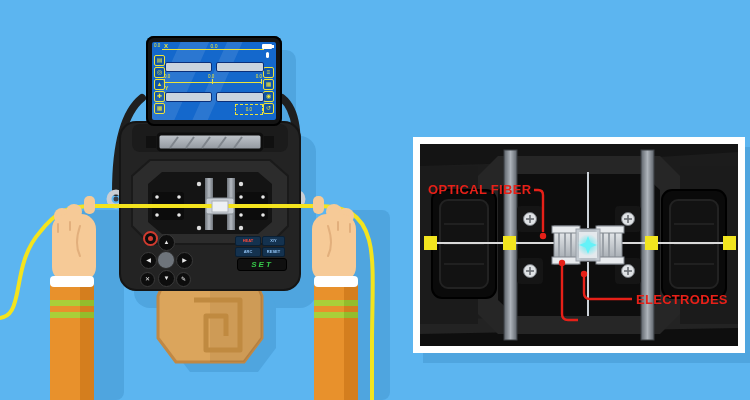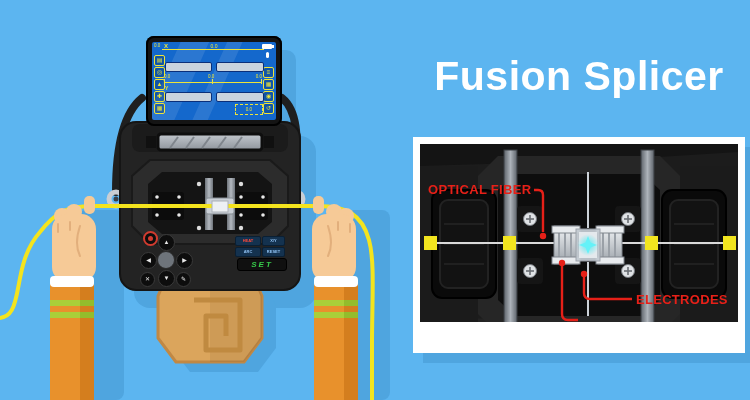--- a/index.html
+++ b/index.html
@@ -28,21 +28,21 @@
   .pad-btn{border-radius:50%;background:#0D0D0D;border:1px solid #3A3A3A;color:#E8E8E8;
            text-align:center;}
   .chip{width:24px;height:8px;border-radius:2px;background:#14324F;border:1px solid #0A1F33;
         font-size:4px;font-weight:bold;line-height:8px;text-align:center;color:#8FC1F2;}
   #btn-set{left:237px;top:258px;width:48px;height:11px;background:#101010;border:1px solid #000;
            border-radius:3px;color:#37C94A;font-size:8px;font-weight:bold;font-style:italic;
            text-align:center;line-height:11px;letter-spacing:2px;}
   
   #inset{left:413px;top:137px;width:318px;height:202px;background:#FFFFFF;padding:7px;
          box-shadow:10px 10px 0 #4FA5DF;}
-  #inset-inner{position:relative;width:318px;height:178px;background:#191919;overflow:hidden;}
+  #inset-inner{position:relative;width:318px;height:202px;background:#191919;overflow:hidden;}
   .callout{position:absolute;color:#E62018;font-size:13px;font-weight:bold;letter-spacing:0.3px;
            white-space:nowrap;}
 </style>
 </head>
 <body>
 
 <div id="stage">
 
   <svg class="abs" width="750" height="400" viewBox="0 0 750 400" style="left:0;top:0">
     <defs>
@@ -225,21 +225,20 @@
   <div class="abs" style="left:157px;top:251px;width:16px;height:16px;border-radius:50%;background:#6E747B;border:1px solid #2A2A2A"></div>
   <div class="abs pad-btn" style="left:140px;top:272px;width:13px;height:13px;font-size:6px;line-height:13px"><span>✕</span></div>
   <div class="abs pad-btn" style="left:176px;top:272px;width:13px;height:13px;font-size:6px;line-height:13px"><span>✎</span></div>
 
   <div class="abs chip" style="left:235px;top:236px;color:#FF4A3C">HEAT</div>
   <div class="abs chip" style="left:262px;top:236px;width:21px">X/Y</div>
   <div class="abs chip" style="left:235px;top:247px">ARC</div>
   <div class="abs chip" style="left:262px;top:247px;width:21px">RESET</div>
   <div class="abs" id="btn-set">SET</div>
 
-  <div class="abs" id="title">Fusion Splicer</div>
 
   <div class="abs" id="inset">
     <div id="inset-inner">
       <svg width="318" height="202" viewBox="0 0 318 202">
         <defs>
           <linearGradient id="gTrack2" x1="0" y1="0" x2="1" y2="0">
             <stop offset="0" stop-color="#5F656C"></stop>
               <stop offset="0.5" stop-color="#ADB3BA"></stop>
               <stop offset="1" stop-color="#5F656C"></stop>
           </linearGradient>

